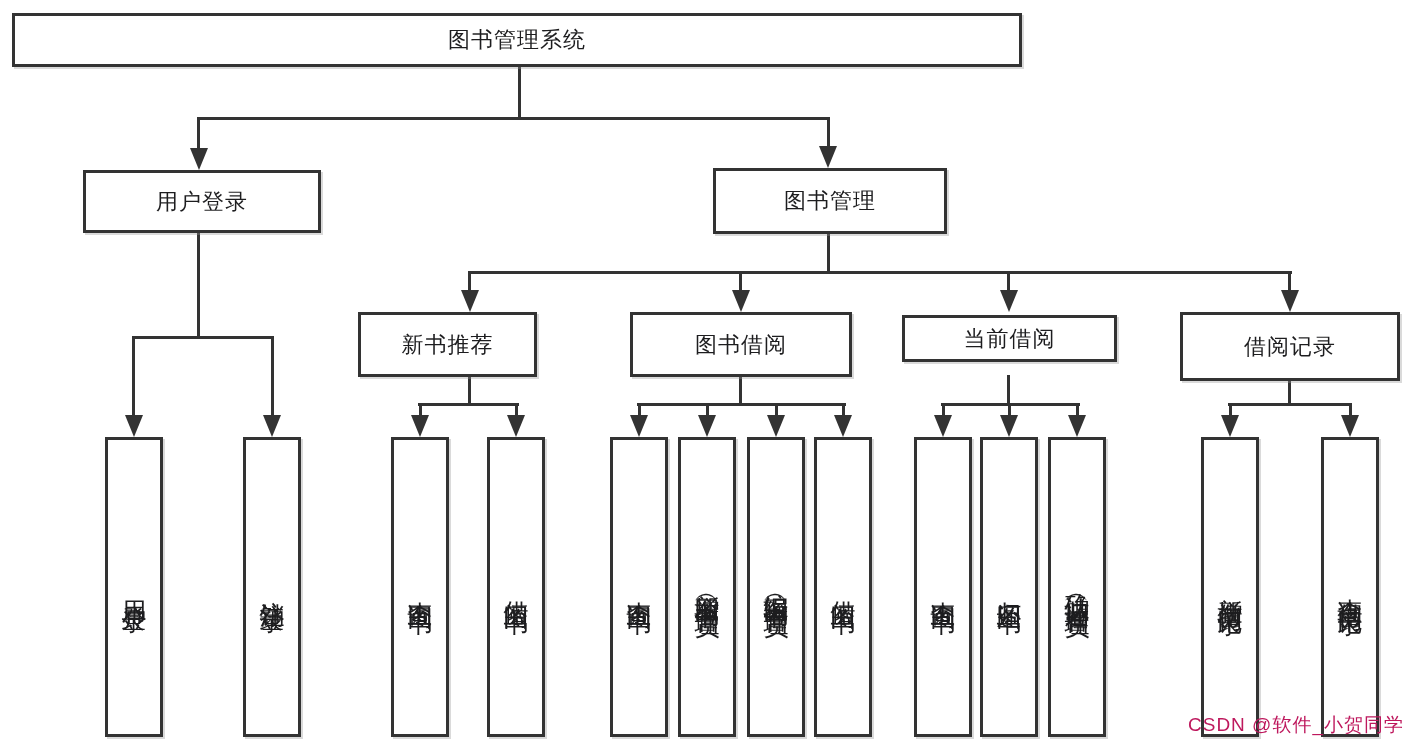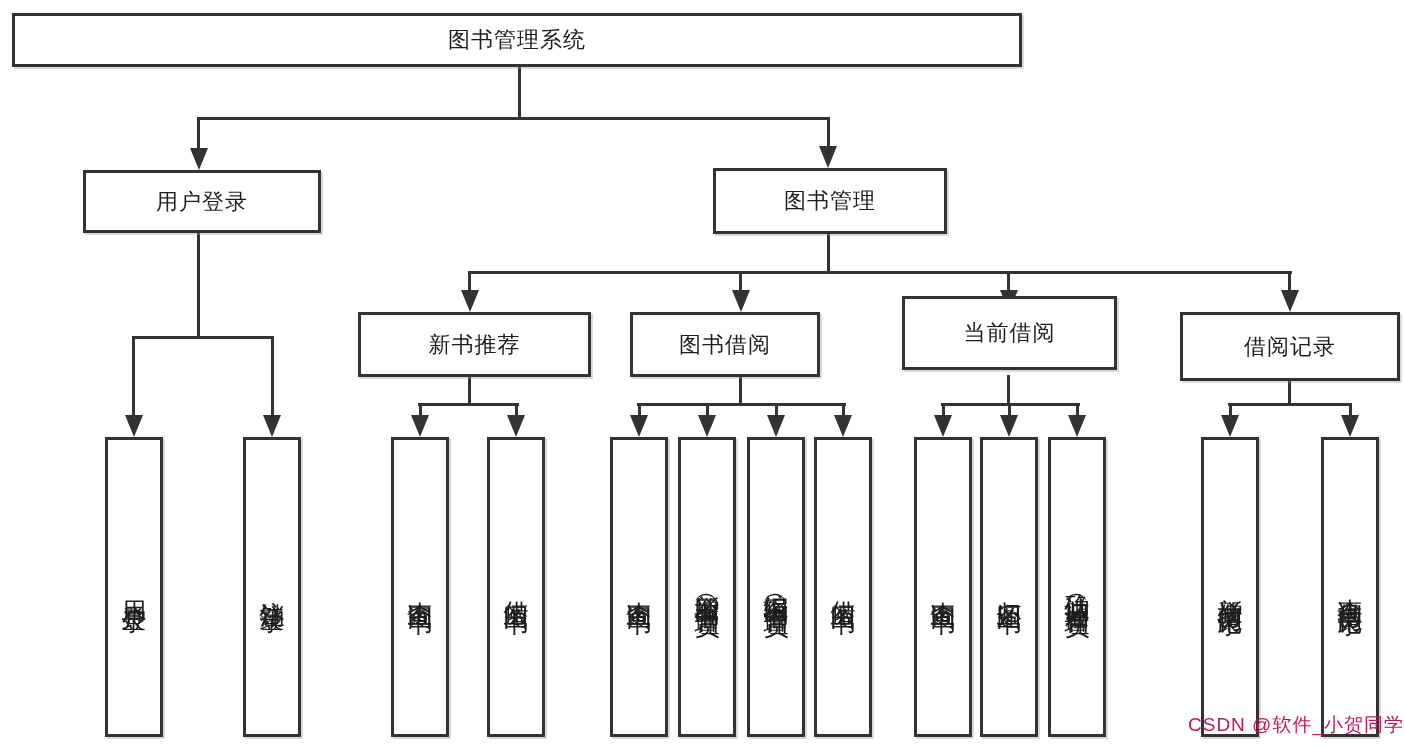--- a/index.html
+++ b/index.html
@@ -96,27 +96,27 @@
     <span>图书管理系统</span>
   </div>
 
   <div class="box h" style="left:83px;top:170px;width:238px;height:63px">
     <span>用户登录</span>
   </div>
   <div class="box h" style="left:713px;top:168px;width:234px;height:66px">
     <span>图书管理</span>
   </div>
 
-  <div class="box h" style="left:358px;top:312px;width:233px;height:65px">
+  <div class="box h" style="left:358px;top:312px;width:179px;height:65px">
     <span>新书推荐</span>
   </div>
-  <div class="box h" style="left:630px;top:312px;width:190px;height:65px">
+  <div class="box h" style="left:630px;top:312px;width:222px;height:65px">
     <span>图书借阅</span>
   </div>
-  <div class="box h" style="left:902px;top:296px;width:215px;height:74px">
+  <div class="box h" style="left:902px;top:315px;width:215px;height:47px">
     <span>当前借阅</span>
   </div>
   <div class="box h" style="left:1180px;top:312px;width:220px;height:69px">
     <span>借阅记录</span>
   </div>
 
   <div class="box v" style="left:105px;top:437px;width:58px;height:300px">
     <span>用户登录</span>
   </div>
   <div class="box v" style="left:243px;top:437px;width:58px;height:300px">

